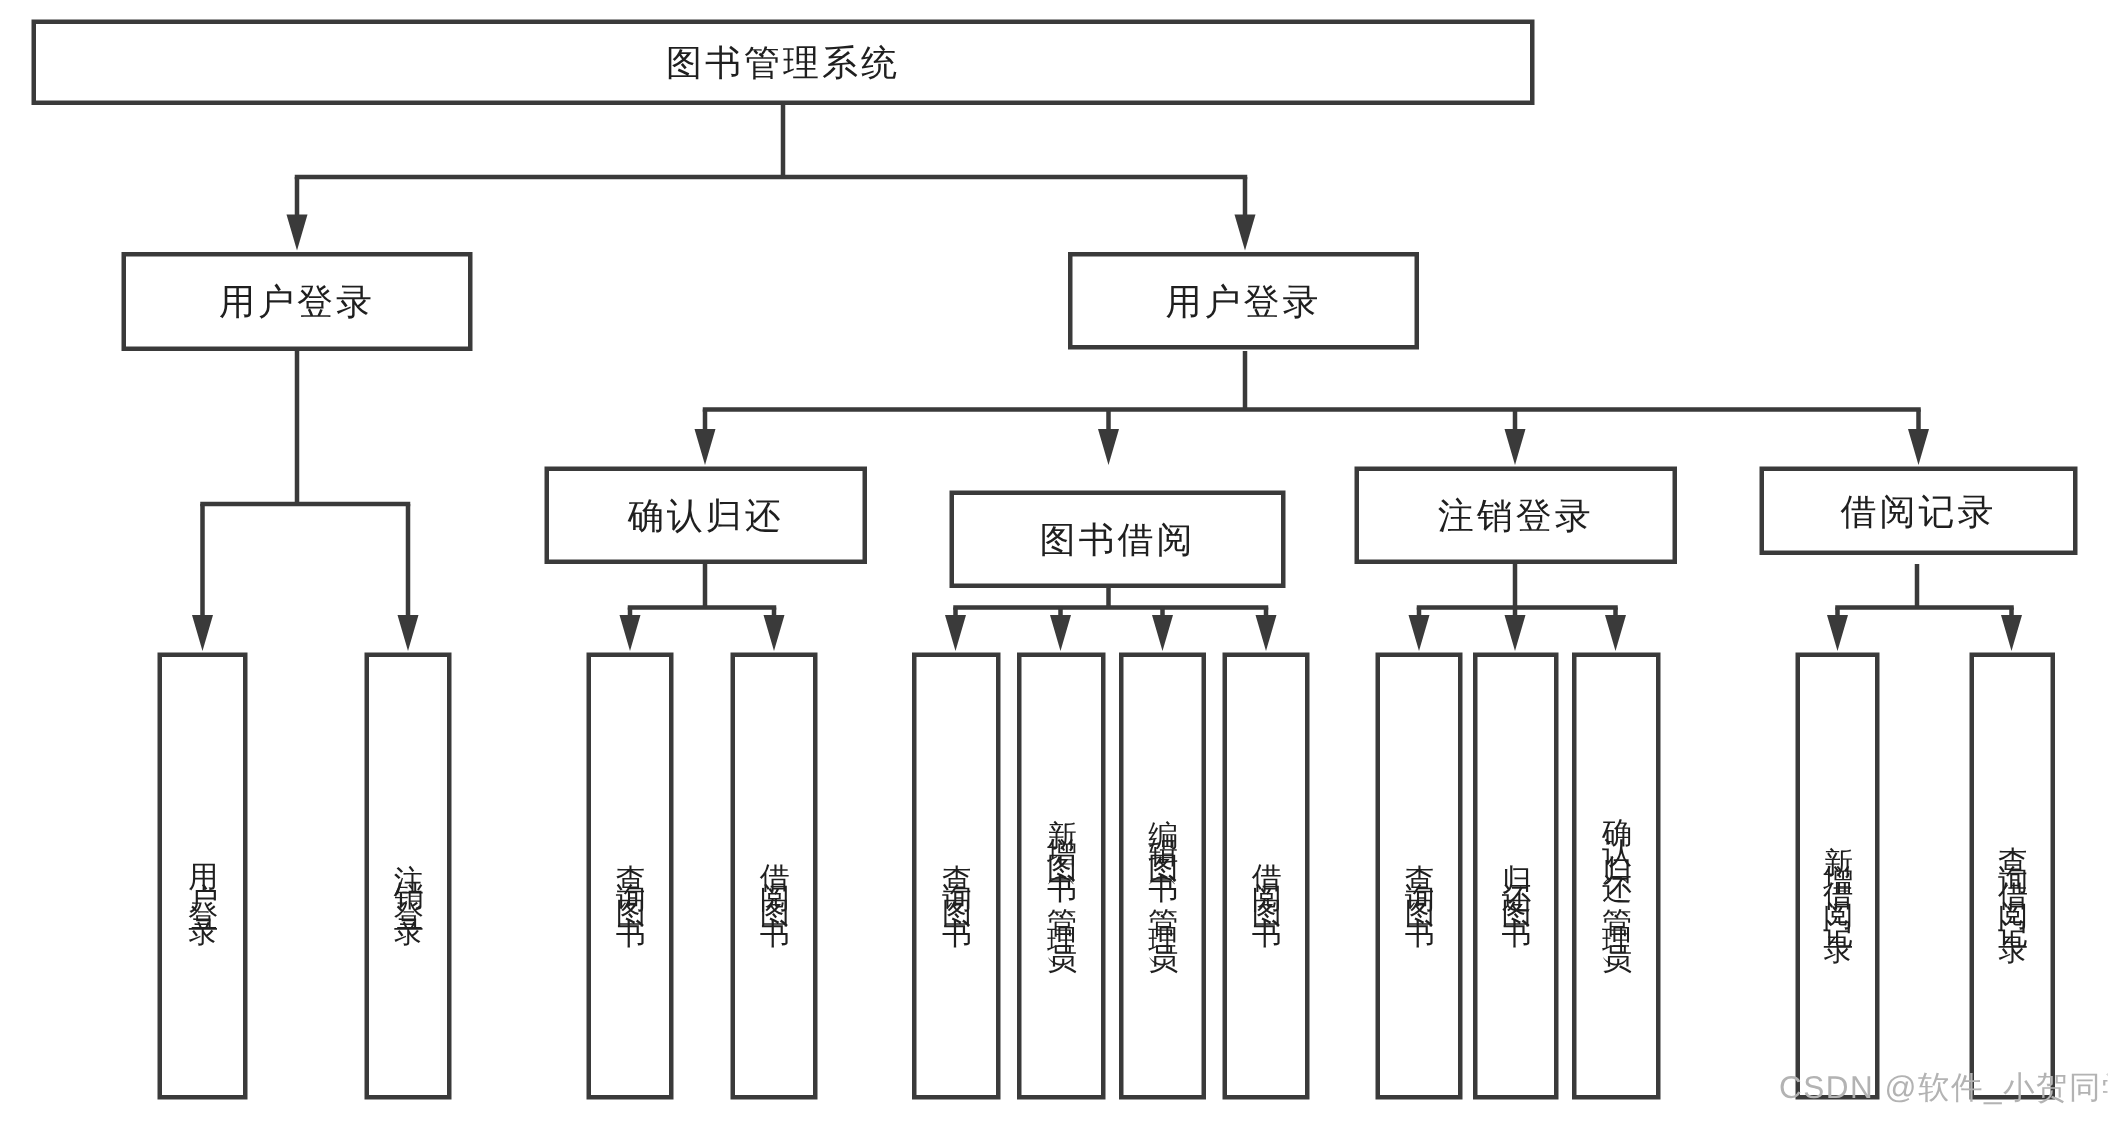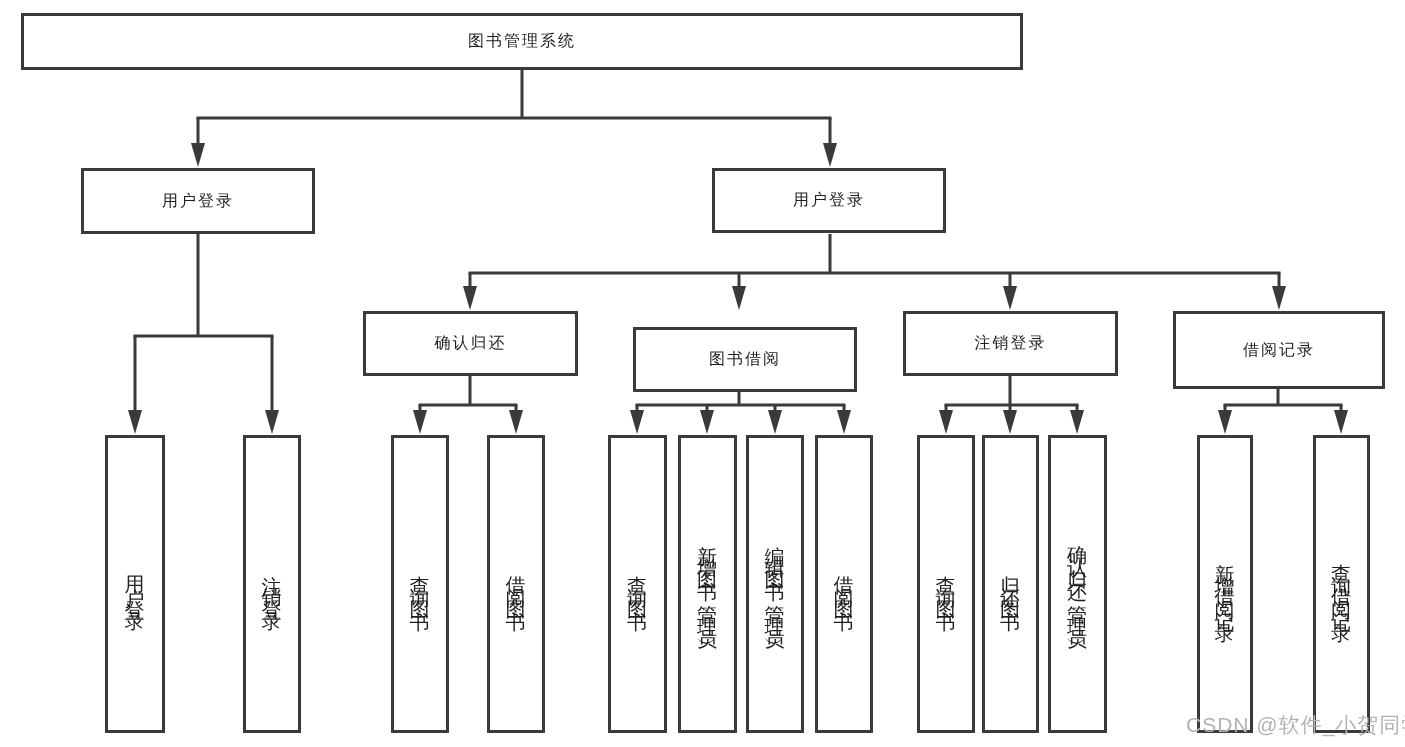--- a/index.html
+++ b/index.html
@@ -18,21 +18,21 @@
   .conn{position:absolute;left:0;top:0;}
   .conn path{stroke:var(--line);stroke-width:3;fill:none;}
   .conn polygon{fill:var(--line);stroke:none;}
   .box{
     position:absolute;box-sizing:border-box;
     background:var(--box-bg);
     border:3px solid var(--box-border);
     display:flex;align-items:center;justify-content:center;
     color:var(--text);
   }
-  .box.h{font-size:16px;letter-spacing:2px;white-space:nowrap;}
+  .box.h{font-size:24px;letter-spacing:2px;white-space:nowrap;}
   .box.leaf{padding:4px 0;}
   .vtext{
     writing-mode:vertical-rl;
     font-size:20px;
     letter-spacing:12px;
     line-height:1;
     color:var(--text);
   }
   .watermark{
     position:absolute;left:1186px;top:711px;
@@ -86,21 +86,21 @@
   </svg>
 
   <div class="box h" style="left:21px;top:13px;width:1002px;height:57px">图书管理系统</div>
 
   <div class="box h" style="left:81px;top:168px;width:234px;height:66px">用户登录</div>
   <div class="box h" style="left:712px;top:168px;width:234px;height:65px">用户登录</div>
 
   <div class="box h" style="left:363px;top:311px;width:215px;height:65px">确认归还</div>
   <div class="box h" style="left:633px;top:327px;width:224px;height:65px">图书借阅</div>
   <div class="box h" style="left:903px;top:311px;width:215px;height:65px">注销登录</div>
-  <div class="box h" style="left:1173px;top:311px;width:212px;height:78px">借阅记录</div>
+  <div class="box h" style="left:1173px;top:311px;width:212px;height:59px">借阅记录</div>
 
   <div class="box leaf" style="left:105px;top:435px;width:60px;height:298px">
     <span class="vtext">用户登录</span>
   </div>
   <div class="box leaf" style="left:243px;top:435px;width:58px;height:298px">
     <span class="vtext">注销登录</span>
   </div>
 
   <div class="box leaf" style="left:391px;top:435px;width:58px;height:298px">
     <span class="vtext">查询图书</span>

